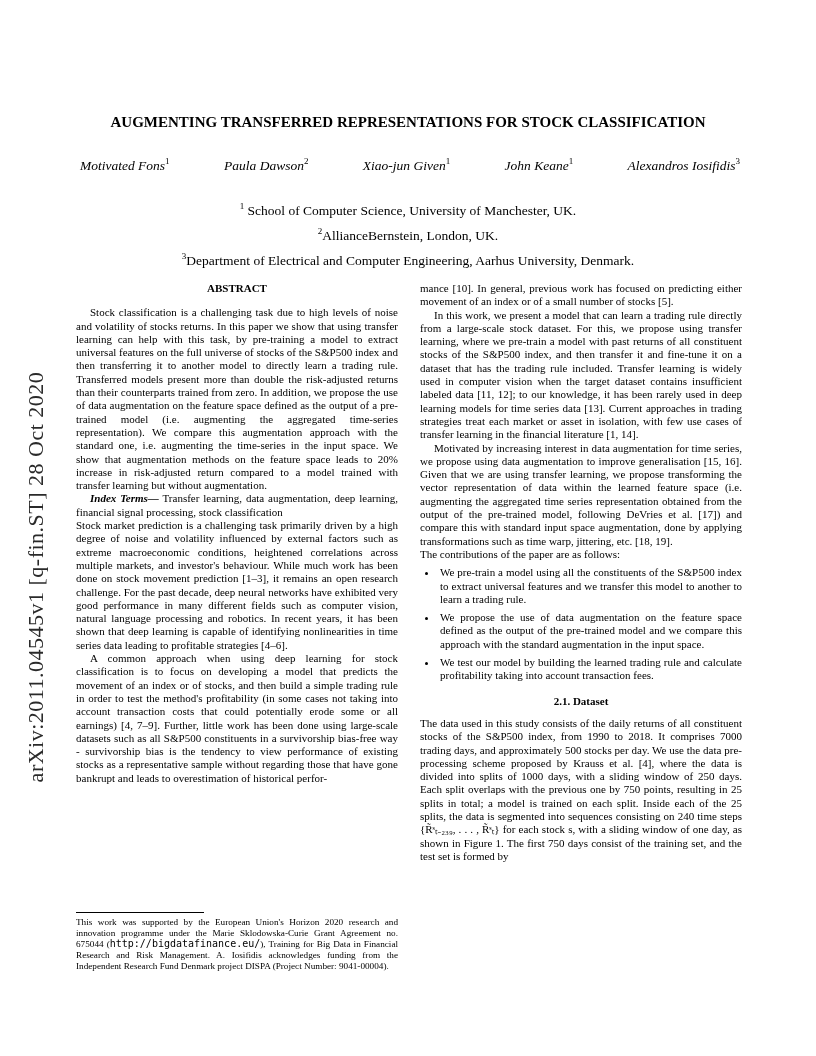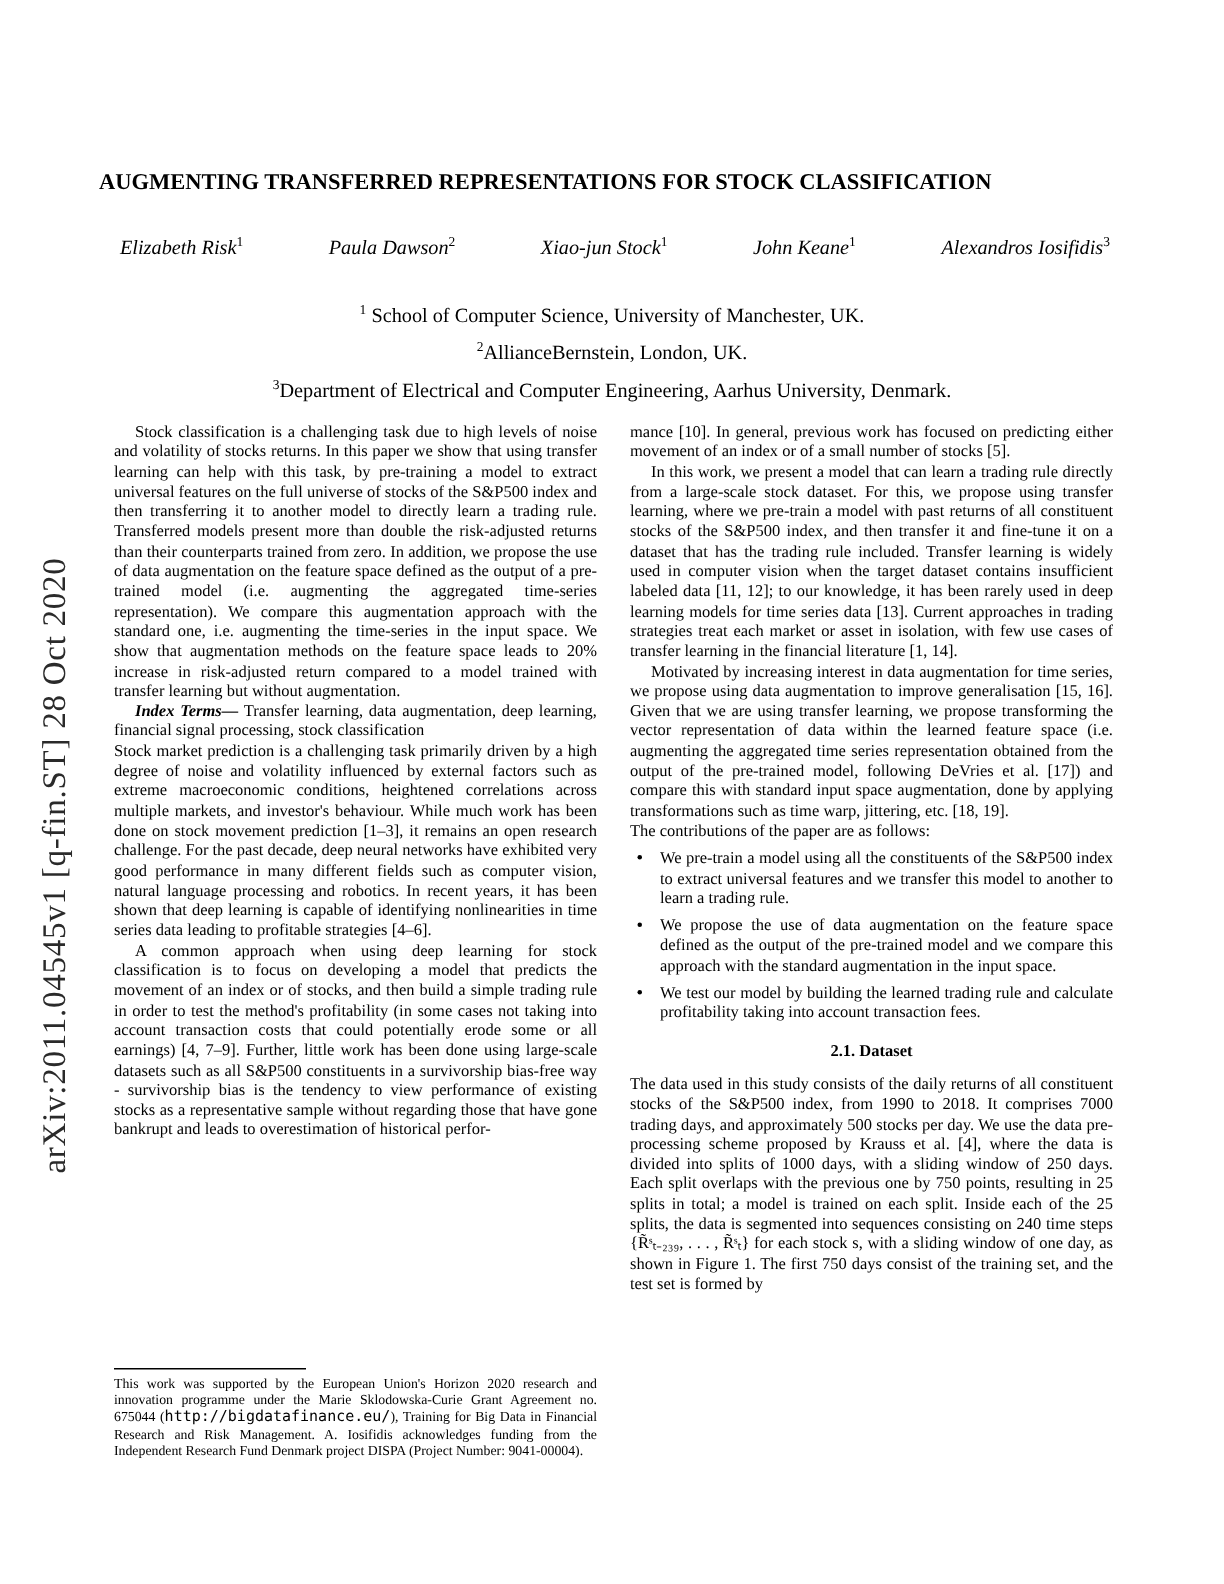--- a/index.html
+++ b/index.html
@@ -19,21 +19,21 @@
     transform: translate(-50%, -50%) rotate(-90deg);
     white-space: nowrap;
     font-size: 22px;
     letter-spacing: 0.5px;
     color: #2a2a2a;
   }
 
   .title {
     position: absolute;
     top: 114px; left: 66px; width: 684px;
-    text-align: left;
+    text-align: center;
     font-weight: bold;
     font-size: 15px;
     font-family: "Liberation Serif", serif;
   }
 
   .authors {
     position: absolute;
     top: 156px; left: 80px; width: 660px;
     display: flex;
     justify-content: space-between;
@@ -102,34 +102,35 @@
 </head>
 <body>
 
 <div class="page">
 
   <div class="arxiv">arXiv:2011.04545v1  [q-fin.ST]  28 Oct 2020</div>
 
   <h1 class="title">AUGMENTING TRANSFERRED REPRESENTATIONS FOR STOCK CLASSIFICATION</h1>
 
   <div class="authors">
-    <span class="author"><span>Elizabeth Risk</span><sup>1</sup></span>
+    <span class="author"><span>Motivated Fons</span><sup>1</sup></span>
     <span class="author"><span>Paula Dawson</span><sup>2</sup></span>
-    <span class="author"><span>Xiao-jun Stock</span><sup>1</sup></span>
+    <span class="author"><span>Xiao-jun Given</span><sup>1</sup></span>
     <span class="author"><span>John Keane</span><sup>1</sup></span>
     <span class="author"><span>Alexandros Iosifidis</span><sup>3</sup></span>
   </div>
 
   <div class="affiliations">
     <div><sup>1</sup><span> School of Computer Science, University of Manchester, UK.</span></div>
     <div><sup>2</sup><span>AllianceBernstein, London, UK.</span></div>
     <div><sup>3</sup><span>Department of Electrical and Computer Engineering, Aarhus University, Denmark.</span></div>
   </div>
 
   <div class="col col-left">
+    <h2 class="sec-heading first">ABSTRACT</h2>
     <p class="indent">Stock classification is a challenging task due to high levels of noise and volatility of stocks returns. In this paper we show that using transfer learning can help with this task, by pre-training a model to extract universal features on the full universe of stocks of the S&amp;P500 index and then transferring it to another model to directly learn a trading rule. Transferred models present more than double the risk-adjusted returns than their counterparts trained from zero. In addition, we propose the use of data augmentation on the feature space defined as the output of a pre-trained model (i.e. augmenting the aggregated time-series representation). We compare this augmentation approach with the standard one, i.e. augmenting the time-series in the input space. We show that augmentation methods on the feature space leads to 20% increase in risk-adjusted return compared to a model trained with transfer learning but without augmentation.</p>
     <p class="index-terms"><span class="index-label">Index Terms—</span><span> Transfer learning, data augmentation, deep learning, financial signal processing, stock classification</span></p>
     <p>Stock market prediction is a challenging task primarily driven by a high degree of noise and volatility influenced by external factors such as extreme macroeconomic conditions, heightened correlations across multiple markets, and investor's behaviour. While much work has been done on stock movement prediction [1–3], it remains an open research challenge. For the past decade, deep neural networks have exhibited very good performance in many different fields such as computer vision, natural language processing and robotics. In recent years, it has been shown that deep learning is capable of identifying nonlinearities in time series data leading to profitable strategies [4–6].</p>
     <p class="indent">A common approach when using deep learning for stock classification is to focus on developing a model that predicts the movement of an index or of stocks, and then build a simple trading rule in order to test the method's profitability (in some cases not taking into account transaction costs that could potentially erode some or all earnings) [4, 7–9]. Further, little work has been done using large-scale datasets such as all S&amp;P500 constituents in a survivorship bias-free way - survivorship bias is the tendency to view performance of existing stocks as a representative sample without regarding those that have gone bankrupt and leads to overestimation of historical perfor-</p>
   </div>
 
   <div class="footnote">
     <div class="footnote-rule"></div>
     <span>This work was supported by the European Union's Horizon 2020 research and innovation programme under the Marie Sklodowska-Curie Grant Agreement no. 675044 (</span><span class="mono">http://bigdatafinance.eu/</span><span>), Training for Big Data in Financial Research and Risk Management. A. Iosifidis acknowledges funding from the Independent Research Fund Denmark project DISPA (Project Number: 9041-00004).</span>
   </div>

